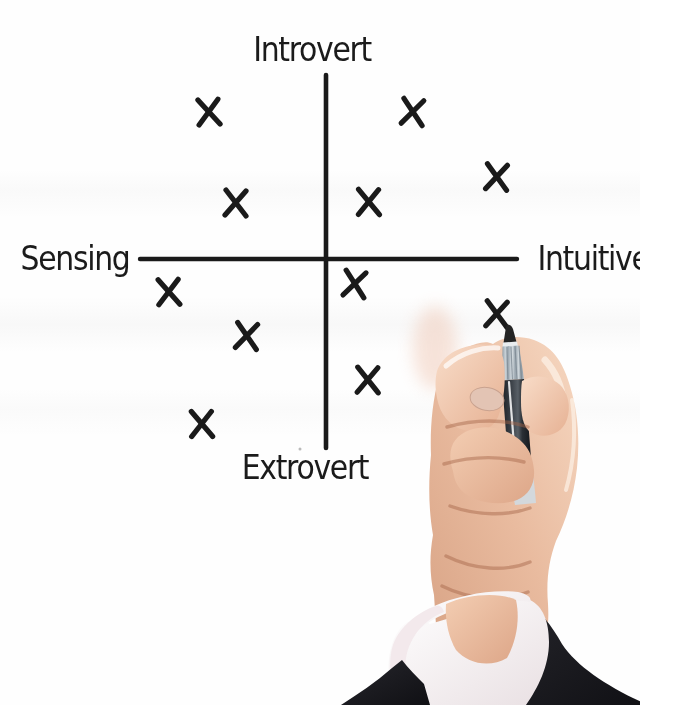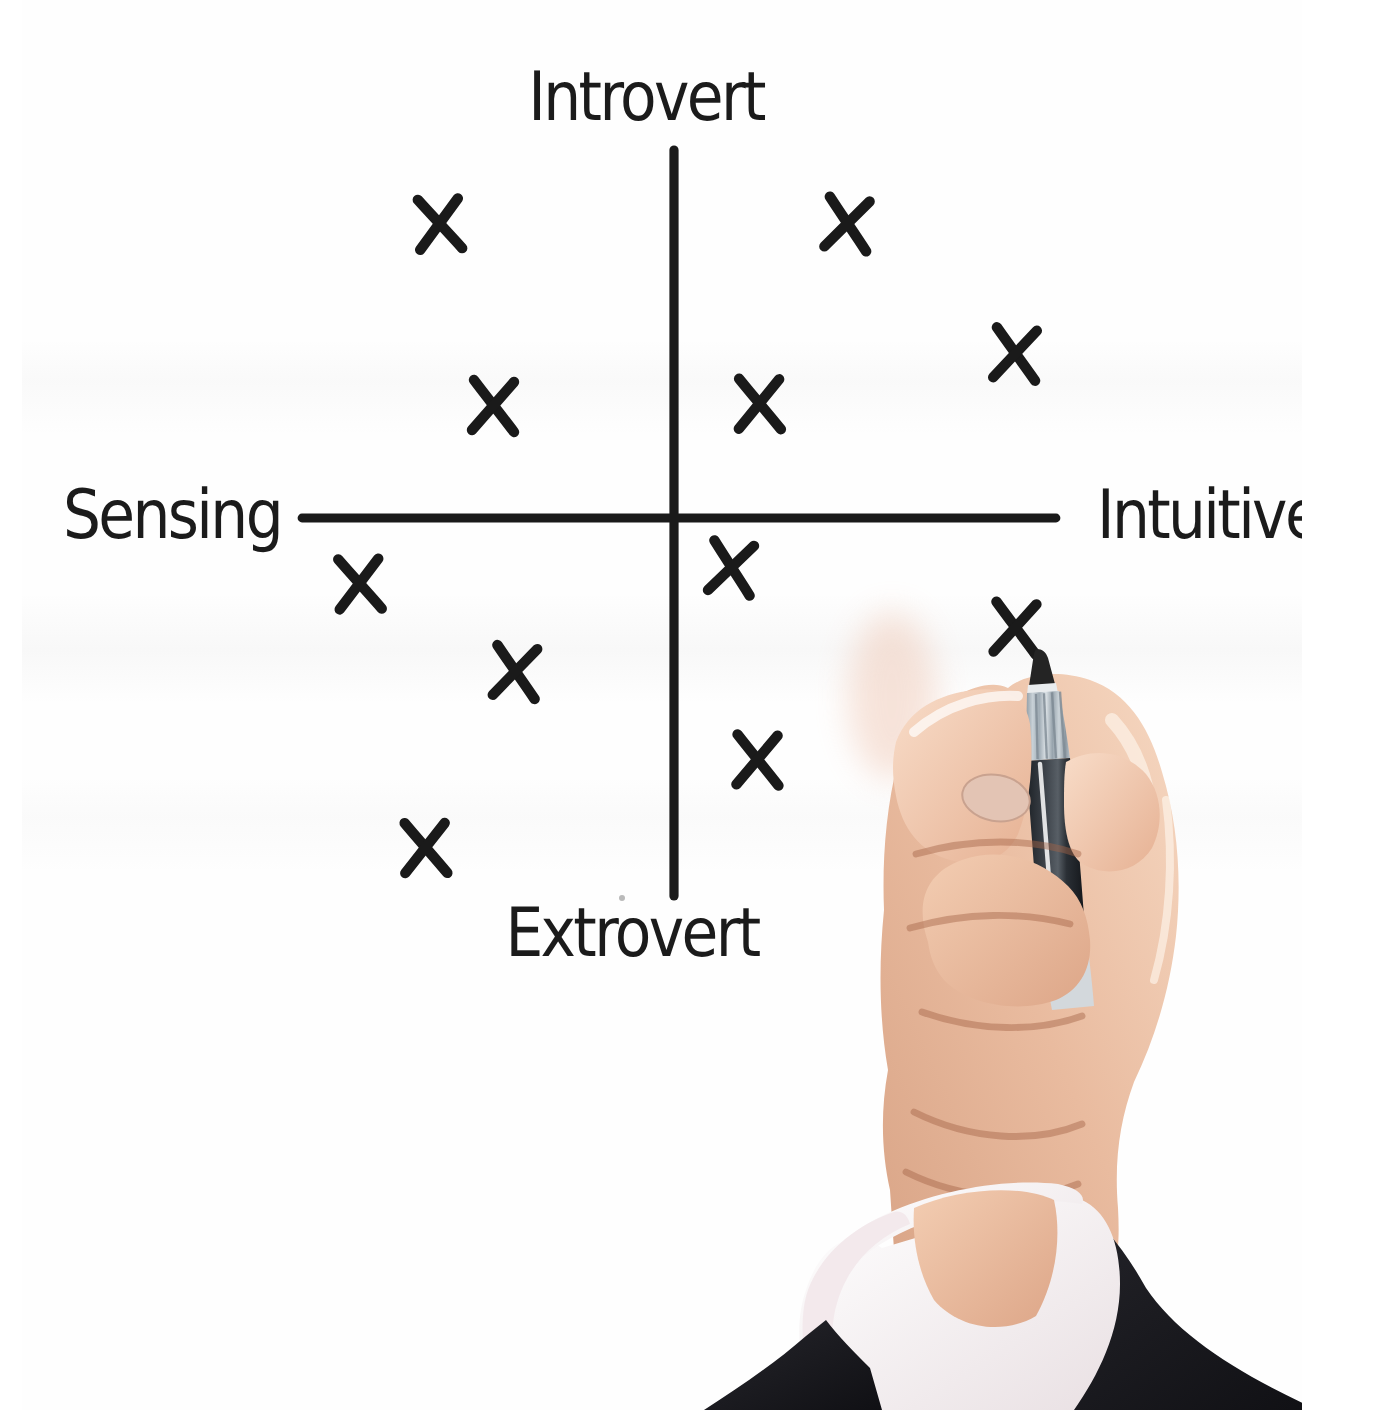--- a/index.html
+++ b/index.html
@@ -1,20 +1,19 @@
 <!DOCTYPE html>
 <html><head>
 <meta charset="utf-8">
 <style>
   html,body{margin:0;padding:0;background:#ffffff;}
   .stage{
     position:relative;width:640px;height:705px;overflow:hidden;
     background:#fefefe;
     font-family:"DejaVu Sans", sans-serif;
-    margin-left:11px;
   }
   
   .stage::before{
     content:"";position:absolute;inset:0;pointer-events:none;
     background:
       linear-gradient(180deg, rgba(0,0,0,0) 24%, rgba(60,60,60,0.025) 27%, rgba(0,0,0,0) 31%),
       linear-gradient(180deg, rgba(0,0,0,0) 42%, rgba(60,60,60,0.03) 46%, rgba(0,0,0,0) 50%),
       linear-gradient(180deg, rgba(0,0,0,0) 55%, rgba(60,60,60,0.02) 58%, rgba(0,0,0,0) 62%);
   }
   svg.scene{position:absolute;left:0;top:0;}

